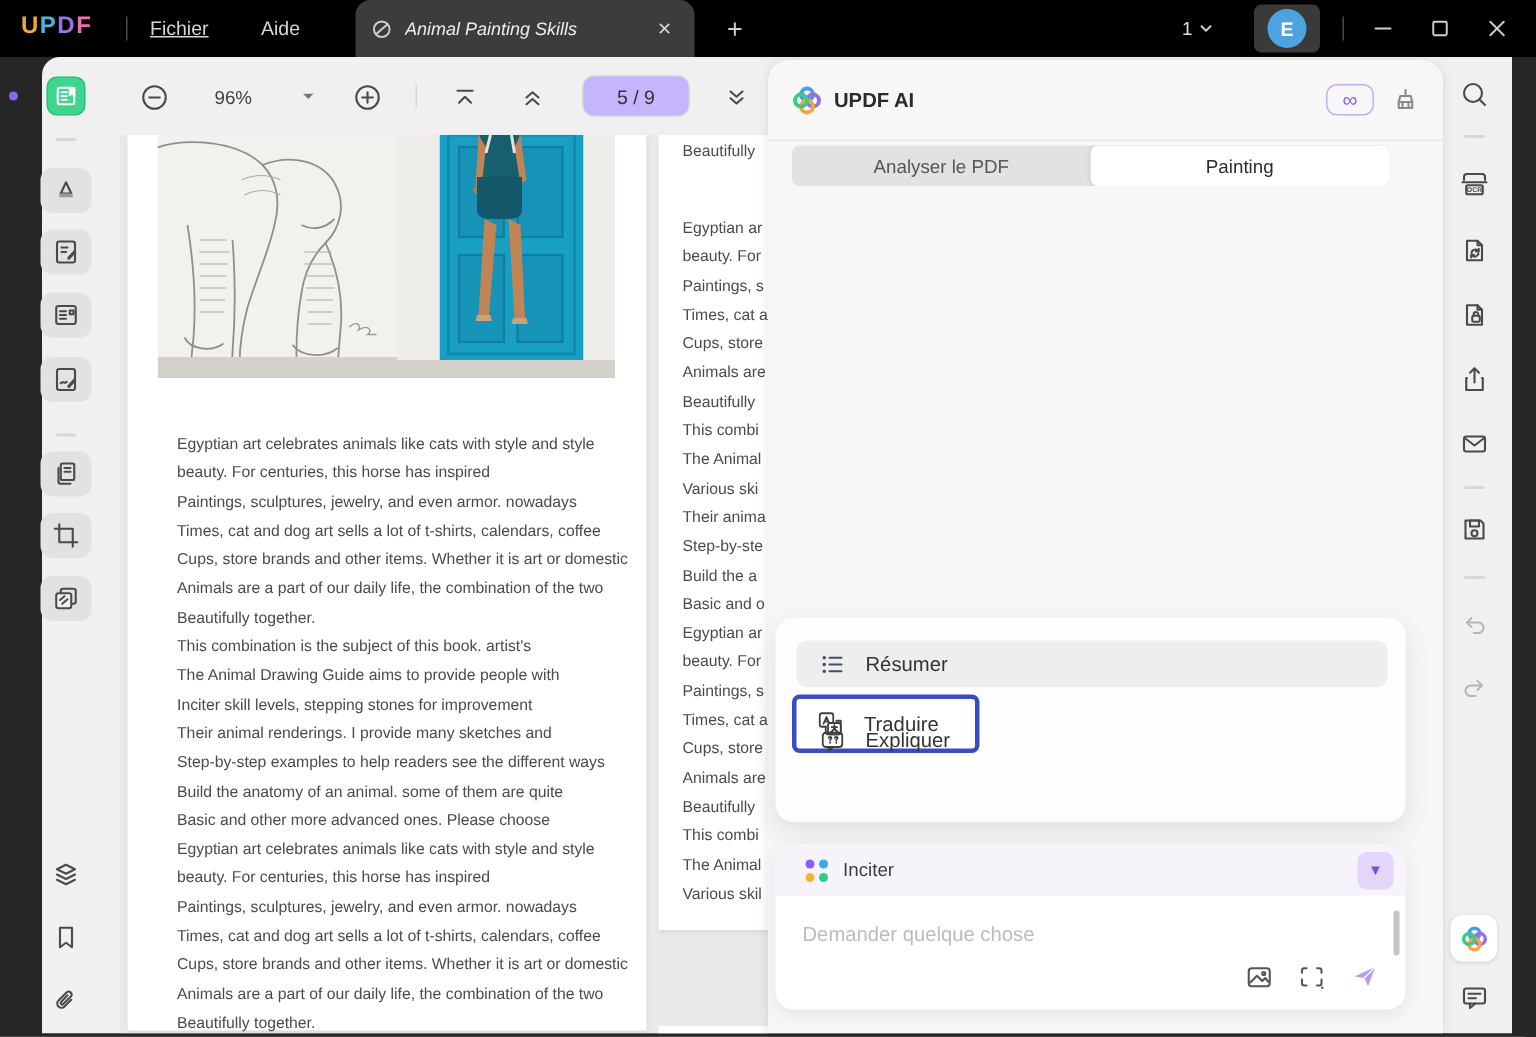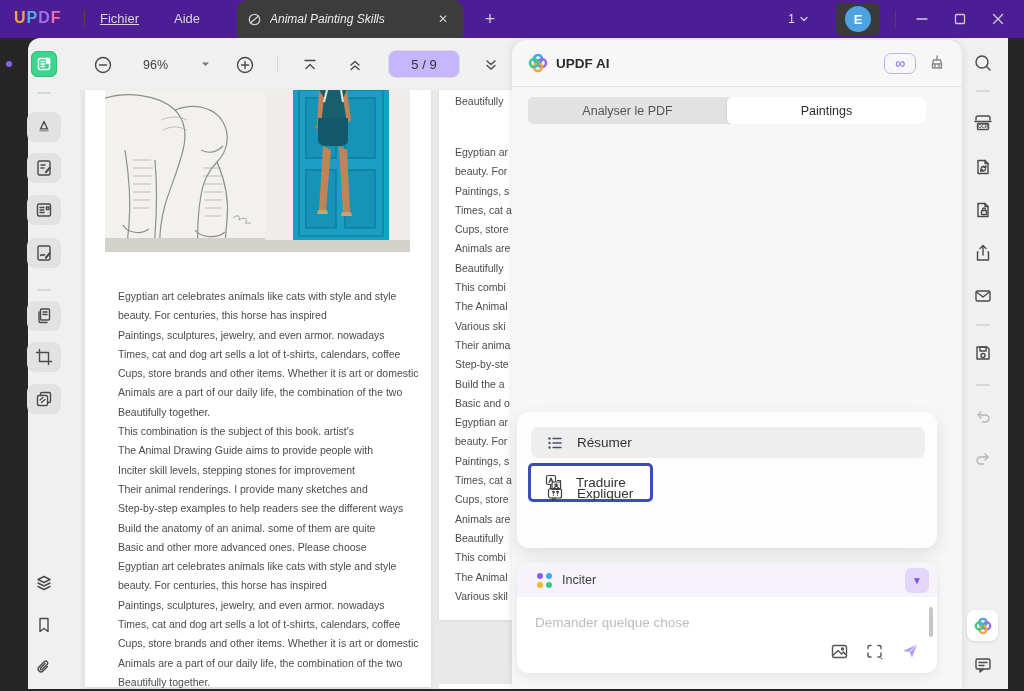--- a/index.html
+++ b/index.html
@@ -1,21 +1,21 @@
 <!DOCTYPE html>
 <html><head>
 <meta charset="utf-8">
 <style>
   html,body{margin:0;padding:0;background:#262626;}
   *{box-sizing:border-box;font-family:"Liberation Sans",sans-serif;}
   .screen{position:relative;width:1024px;height:691px;background:#262626;overflow:hidden;}
   .abs{position:absolute;}
 
   
-  .titlebar{left:0;top:0;width:1024px;height:38px;background:#4c1d95;color:#d8d8d8;}
+  .titlebar{left:0;top:0;width:1024px;height:38px;background:#000000;color:#d8d8d8;}
   .logo{left:14px;top:9px;font-size:16px;font-weight:bold;letter-spacing:1px;}
   .tb-divider{left:84px;top:11px;width:1px;height:16px;background:#4a4a4a;}
   .menu{top:0;height:38px;line-height:38px;font-size:13px;color:#d6d6d6;padding:0 12px;cursor:default;}
   .menu-fichier{left:88px;text-decoration:underline;} .menu-aide{left:162px;}
   .tab{left:237px;top:0;width:226px;height:38px;background:#3c3c3c;border-radius:10px 10px 0 0;display:flex;align-items:center;padding:0 10px;}
   .tab-title{flex:1;font-size:12px;color:#ececec;margin-left:8px;white-space:nowrap;overflow:hidden;font-style:italic;}
   .tab-close{font-size:12px;color:#cfcfcf;padding:2px 5px;}
   .newtab{left:478px;top:7px;font-size:18px;color:#cfcfcf;width:24px;height:24px;text-align:center;line-height:24px;}
   .win-badge{left:788px;top:0;height:38px;line-height:38px;font-size:12.5px;color:#dcdcdc;display:flex;align-items:center;gap:4px;}
   .avatar-wrap{left:836px;top:3px;width:44px;height:32px;background:#3a3a3a;border-radius:5px;display:flex;align-items:center;justify-content:center;}
@@ -45,21 +45,21 @@
   .page-side{left:439px;top:90px;width:73px;height:530px;background:#fff;box-shadow:0 1px 3px rgba(0,0,0,.08);overflow:hidden;}
   .page-side-next{left:439px;top:684px;width:73px;height:7px;background:#fdfdfd;}
   .pdf-line{height:19.3px;line-height:19.3px;font-size:10.5px;color:#4b4b4b;white-space:nowrap;}
   .main-text{left:118px;top:287px;width:305px;overflow:hidden;}
   .side-text{left:455px;top:143px;width:70px;overflow:hidden;}
   .side-top{left:455px;top:92px;width:70px;overflow:hidden;}
   .page-img{left:105px;top:90px;width:305px;height:162px;overflow:hidden;}
 
   
   .ai-panel{left:512px;top:40px;width:450px;height:649px;background:#f7f7f7;border-radius:14px 14px 0 0;box-shadow:0 0 8px rgba(0,0,0,.10);}
-  .ai-header{left:512px;top:40px;width:450px;height:47px;display:flex;align-items:center;padding:0 16px;border-bottom:1px solid #e6e6e6;border-radius:14px 14px 0 0;}
+  .ai-header{left:512px;top:40px;width:450px;height:54px;display:flex;align-items:center;padding:0 16px;border-bottom:1px solid #e6e6e6;border-radius:14px 14px 0 0;}
   .ai-title{font-size:13.5px;font-weight:bold;color:#2b2b2b;margin-left:8px;flex:1;}
   .inf-pill{width:32px;height:21px;border:1.5px solid #c3aef2;border-radius:7px;color:#8b5cf6;font-size:14px;line-height:18px;text-align:center;margin-right:12px;}
   .ai-tabs{left:528px;top:97px;width:398px;height:27px;background:#e2e2e2;border-radius:5px;display:flex;overflow:hidden;}
   .ai-tab{flex:1;display:flex;align-items:center;justify-content:center;font-size:12.5px;color:#555;}
   .ai-tab.active{background:#fff;border-radius:5px;color:#2d2d2d;box-shadow:0 0 3px rgba(0,0,0,.12);}
 
   .popup{left:517px;top:412px;width:420px;height:136px;background:#fdfdfd;border-radius:12px;box-shadow:0 6px 18px rgba(0,0,0,.10);}
   .mi{position:absolute;display:flex;align-items:center;gap:13px;font-size:13.5px;color:#333;}
   .mi-resume{left:531px;top:427px;width:394px;height:31px;background:#eeeeee;border-radius:7px;padding-left:15px;}
   .mi-traduire{left:528px;top:463px;width:125px;height:39px;background:#fff;border:3px solid #3b4cc0;border-radius:5px;padding-left:13px;}
@@ -386,21 +386,21 @@
         <line x1="9" y1="2" x2="9" y2="6"></line>
         <path d="M5.5 6 h7 l1 4 h-9 Z"></path>
         <path d="M4.5 10 v4 h9 v-4"></path>
         <line x1="7" y1="10" x2="7" y2="13.5"></line>
         <line x1="11" y1="10" x2="11" y2="13.5"></line>
       </svg>
   </div>
 
   <div class="abs ai-tabs">
     <div class="ai-tab">Analyser le PDF</div>
-    <div class="ai-tab active">Paintings</div>
+    <div class="ai-tab active">Painting</div>
   </div>
 
   <div class="abs popup"></div>
   <div class="mi mi-resume">
     <svg class="ic" width="18" height="18" viewBox="0 0 18 18" style="stroke:#44506b;">
         <circle cx="3.5" cy="4.5" r="0.5" fill="#44506b"></circle>
         <circle cx="3.5" cy="9" r="0.5" fill="#44506b"></circle>
         <circle cx="3.5" cy="13.5" r="0.5" fill="#44506b"></circle>
         <line x1="7" y1="4.5" x2="15" y2="4.5"></line>
         <line x1="7" y1="9" x2="15" y2="9"></line>

